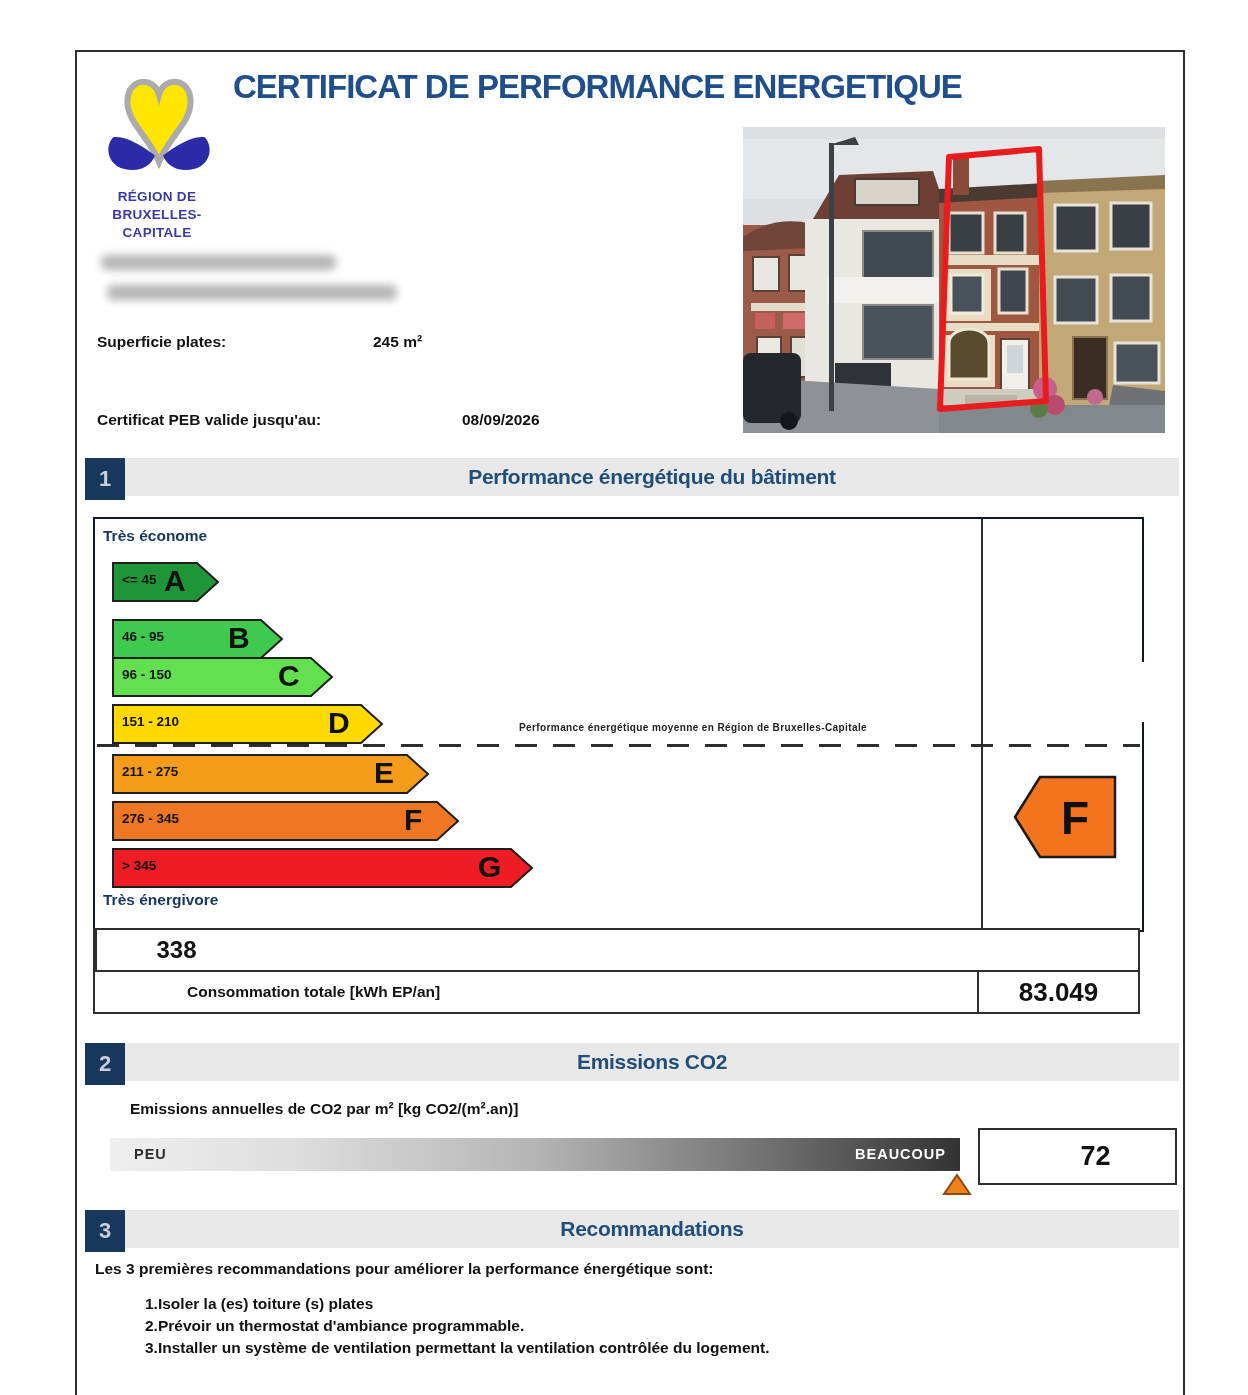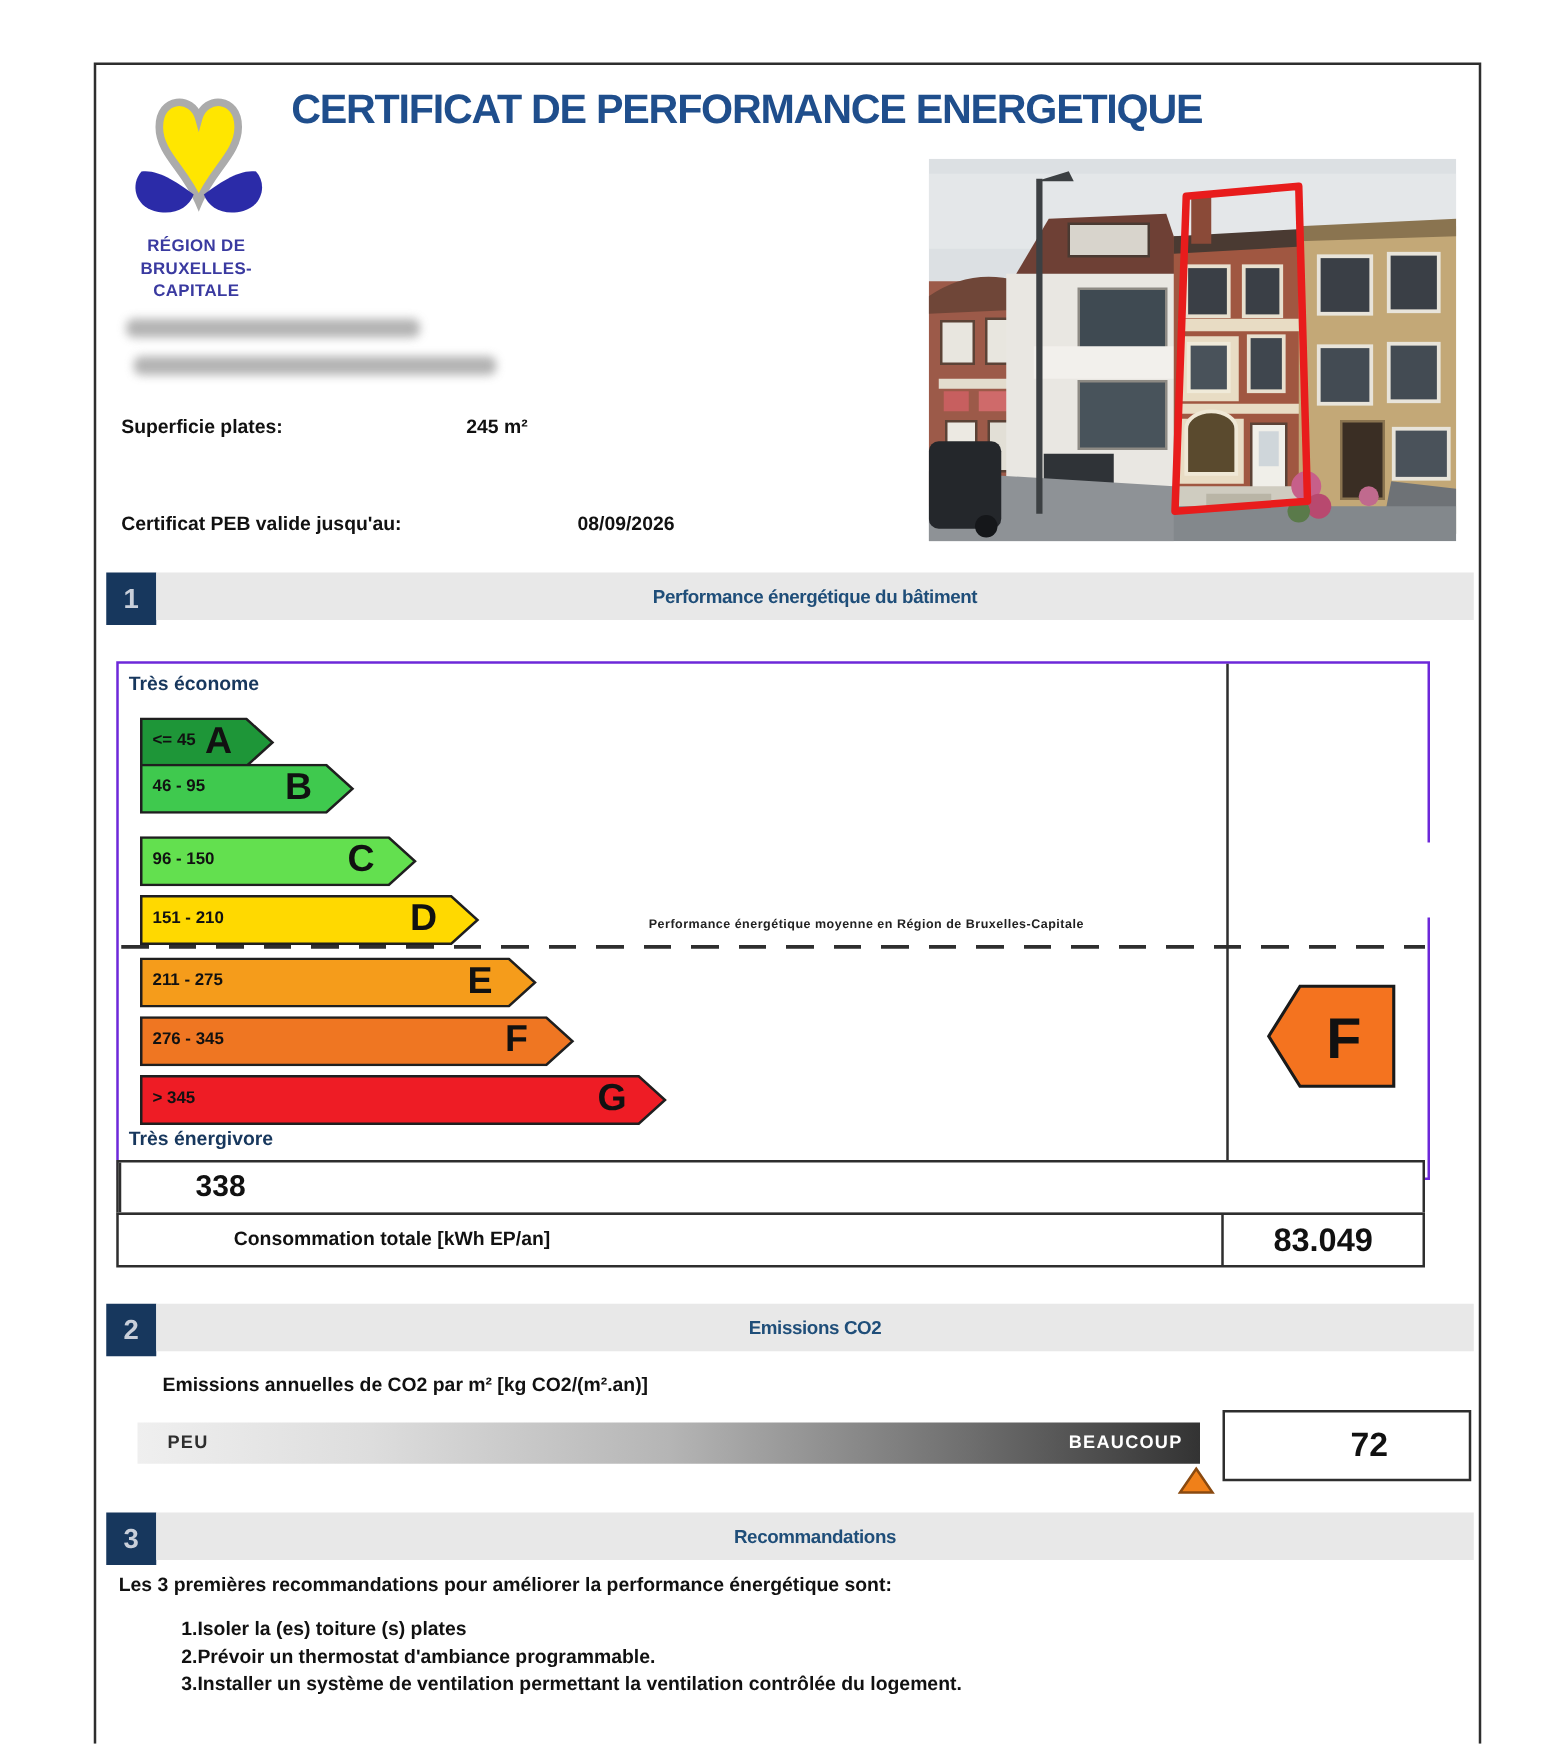--- a/index.html
+++ b/index.html
@@ -20,23 +20,23 @@
 
   .meta-label{font-size:15.5px;color:#111;white-space:nowrap;}
   .meta-value{font-size:15.5px;color:#111;white-space:nowrap;}
 
   .photo{left:666px;top:75px;}
 
   .sec-header{left:8px;right:4px;display:flex;align-items:flex-start;}
   .sec-num{width:40px;height:42px;background:#17375D;color:#C9CFDA;font-size:22px;
            display:flex;align-items:center;justify-content:center;flex:0 0 40px;}
   .sec-bar{flex:1;height:38px;background:#E8E8E8;display:flex;align-items:center;justify-content:center;}
-  .sec-title{font-size:15px;color:#1F4E79;letter-spacing:-0.3px;}
-
-  .chart{left:16px;top:465px;width:1047px;height:411px;border:2px solid #6d28d9;background:#fff;margin-top:12px;}
+  .sec-title{font-size:21px;color:#1F4E79;letter-spacing:-0.3px;}
+
+  .chart{left:16px;top:465px;width:1047px;height:411px;border:2px solid #0f172a;background:#fff;}
   .scale-label{font-size:15.5px;color:#17375D;white-space:nowrap;}
   .chart-divider{left:886px;top:0;width:0;height:411px;border-left:2px solid #2e2e2e;}
   .avg-dash{left:2px;top:225px;width:1043px;height:3px;
             background:repeating-linear-gradient(90deg,#2e2e2e 0 22px,transparent 22px 38px);}
   .avg-label{left:424px;top:203px;font-size:10px;color:#222;letter-spacing:0.4px;white-space:nowrap;}
   .border-notch{left:1036px;top:143px;width:14px;height:60px;background:#ffffff;}
   .bar-row{position:absolute;left:17px;height:40px;}
   .bar-row svg{position:absolute;left:0;top:0;}
   .bar-range{position:absolute;left:10px;top:10px;font-size:13.5px;color:#111;white-space:nowrap;}
   .bar-letter{position:absolute;top:2px;font-size:30px;color:#111;}
@@ -167,21 +167,21 @@
     <div class="abs chart">
       <div class="abs scale-label" style="left:8px;top:8px;">Très économe</div>
       <div id="bars-container">
           <div class="bar-row" style="top: 43px; width: 108px;">
             <svg width="108" height="40" viewBox="0 0 108 40">
               <polygon points="1,1 85,1 106,20 85,39 1,39" fill="#1E9638" stroke="#1f1f1f" stroke-width="2"></polygon>
             </svg>
             <span class="bar-range">&lt;= 45</span>
             <span class="bar-letter" style="left:52px;">A</span>
           </div>
-          <div class="bar-row" style="top: 80px; width: 172px;">
+          <div class="bar-row" style="top: 100px; width: 172px;">
             <svg width="172" height="40" viewBox="0 0 172 40">
               <polygon points="1,1 149,1 170,20 149,39 1,39" fill="#3FC94E" stroke="#1f1f1f" stroke-width="2"></polygon>
             </svg>
             <span class="bar-range">46 - 95</span>
             <span class="bar-letter" style="left:116px;">B</span>
           </div>
           <div class="bar-row" style="top: 138px; width: 222px;">
             <svg width="222" height="40" viewBox="0 0 222 40">
               <polygon points="1,1 199,1 220,20 199,39 1,39" fill="#63E04F" stroke="#1f1f1f" stroke-width="2"></polygon>
             </svg>

